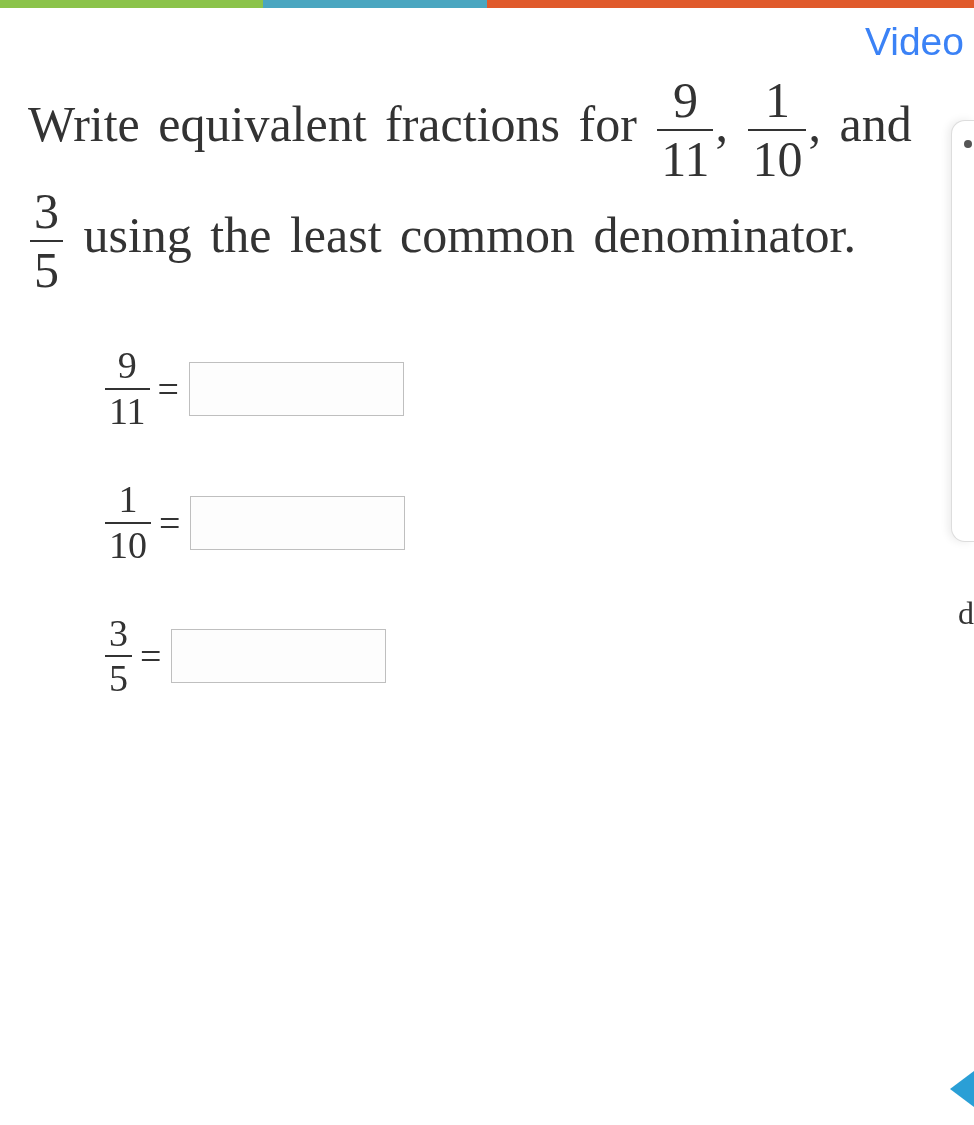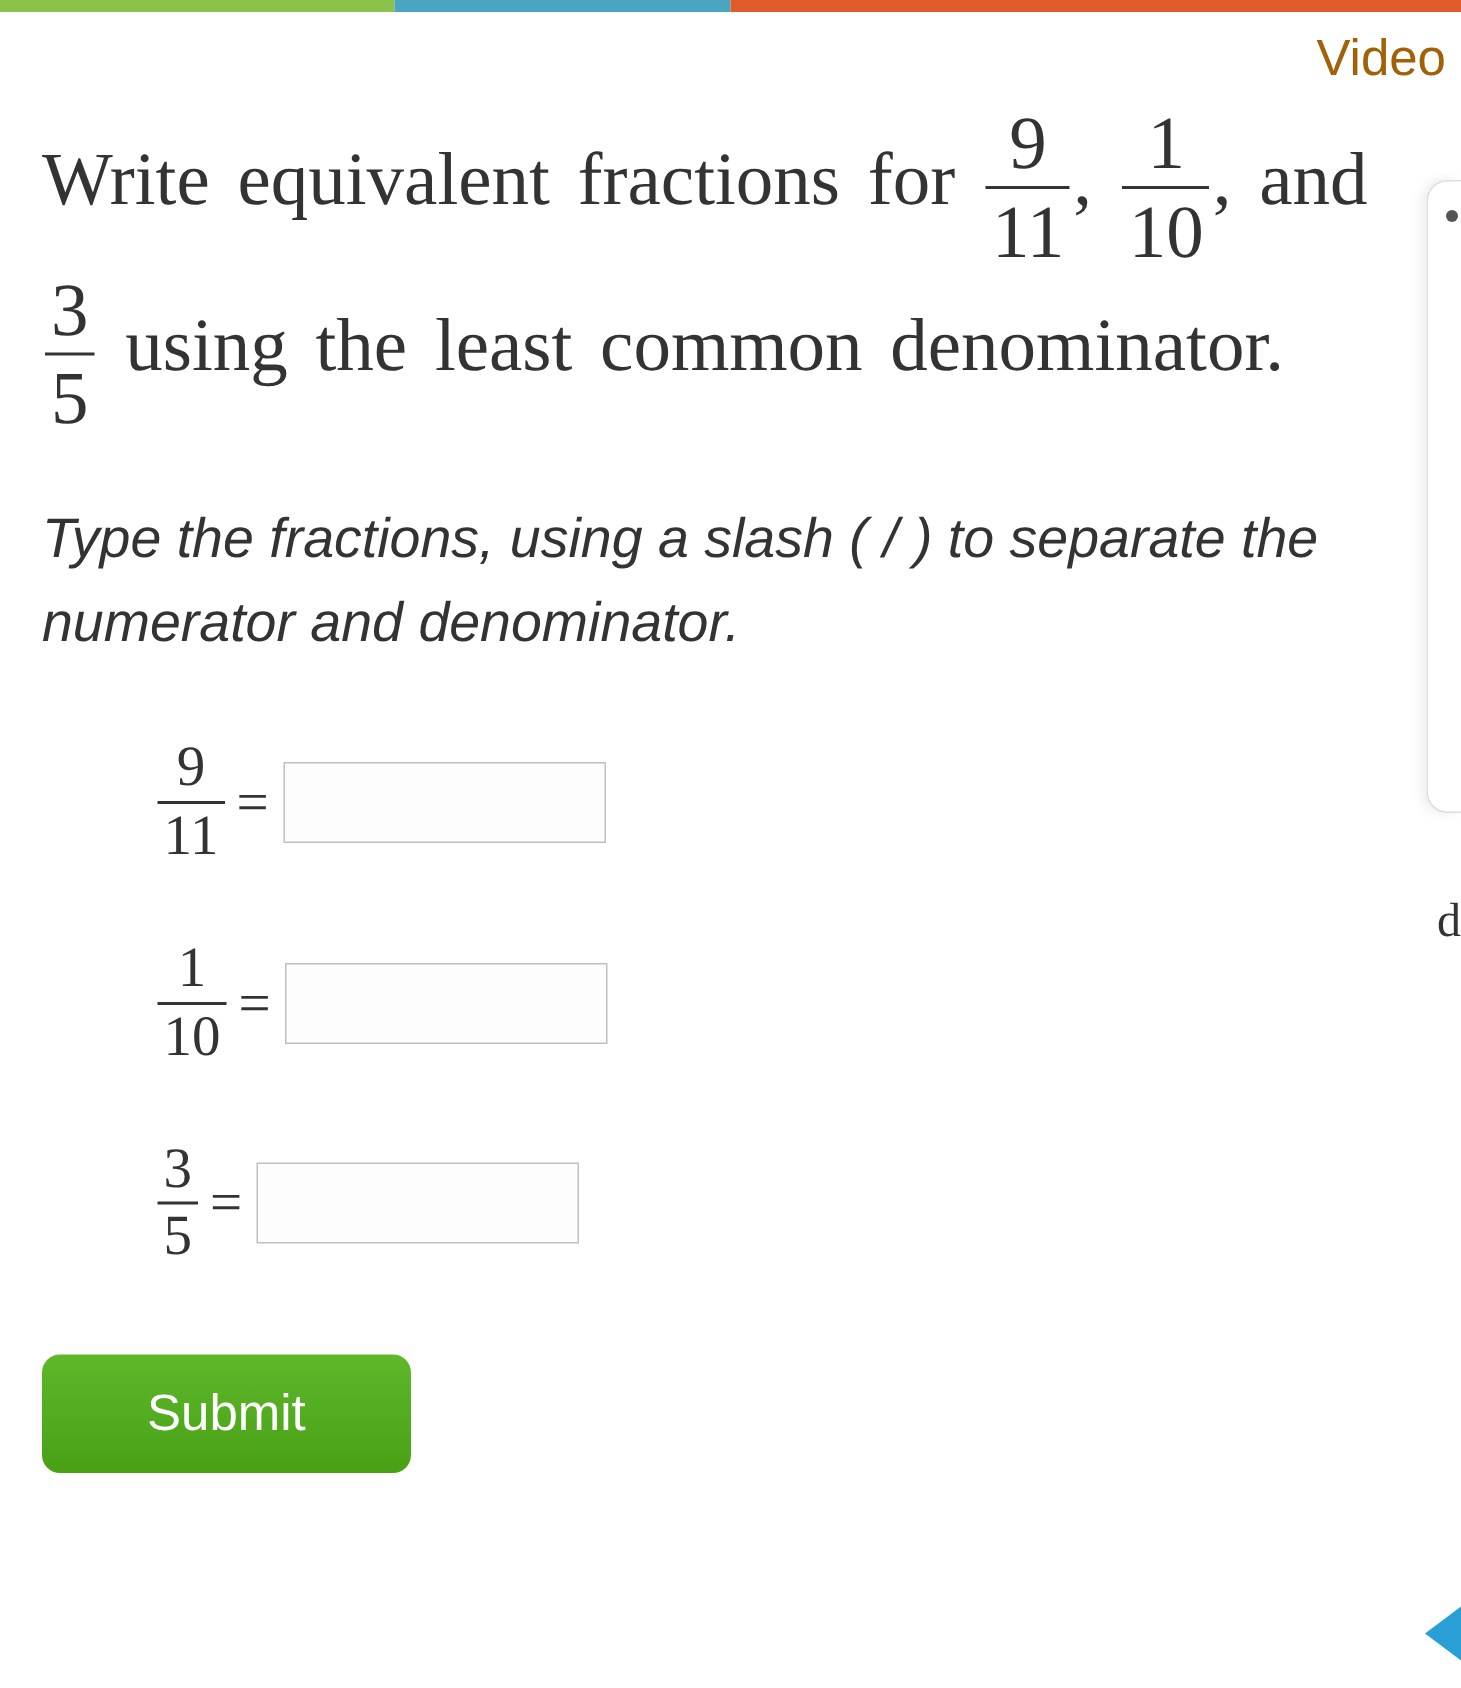--- a/index.html
+++ b/index.html
@@ -21,22 +21,22 @@
   .top-bar .seg1 { background: #8bc34a; flex: 0 0 27%; }
   .top-bar .seg2 { background: #4aa6c0; flex: 0 0 23%; }
   .top-bar .seg3 { background: #e05a2b; flex: 1 1 auto; }
 
   .header-row {
     display: flex;
     justify-content: flex-end;
     padding: 12px 10px 0 0;
   }
   .video-link {
-    color: #a16207;
-    font-size: 34px;
+    color: #3b82f6;
+    font-size: 39px;
     font-family: Arial, sans-serif;
   }
 
   .content {
     padding: 10px 28px 0 28px;
   }
 
   .question {
     font-size: 50px;
     line-height: 1.55;
@@ -170,21 +170,20 @@
 </div>
 
 <div class="content">
 
   <div class="question">
     <span class="question-flow">
       <span>Write equivalent fractions for </span><span class="frac"><span class="num">9</span><span class="bar"></span><span class="den">11</span></span><span>, </span><span class="frac"><span class="num">1</span><span class="bar"></span><span class="den">10</span></span><span>, and </span><span class="frac"><span class="num">3</span><span class="bar"></span><span class="den">5</span></span><span> using the least common denominator.</span>
     </span>
   </div>
 
-  <div class="instructions">Type the fractions, using a slash ( / ) to separate the numerator and denominator.</div>
 
   <div class="answers">
 
     <div class="answer-row">
       <span class="frac">
         <span class="num">9</span>
         <span class="bar"></span>
         <span class="den">11</span>
       </span>
       <span class="eq">=</span>
@@ -206,20 +205,19 @@
         <span class="num">3</span>
         <span class="bar"></span>
         <span class="den">5</span>
       </span>
       <span class="eq">=</span>
       <input class="answer-input" type="text" value="" style="">
     </div>
 
   </div>
 
-  <button class="submit-btn">Submit</button>
 
 </div>
 
 <div class="side-widget"></div>
 <div class="side-dot"></div>
 <div class="side-glyph">d</div>
 <div class="side-arrow"></div>
 
 </body></html>

